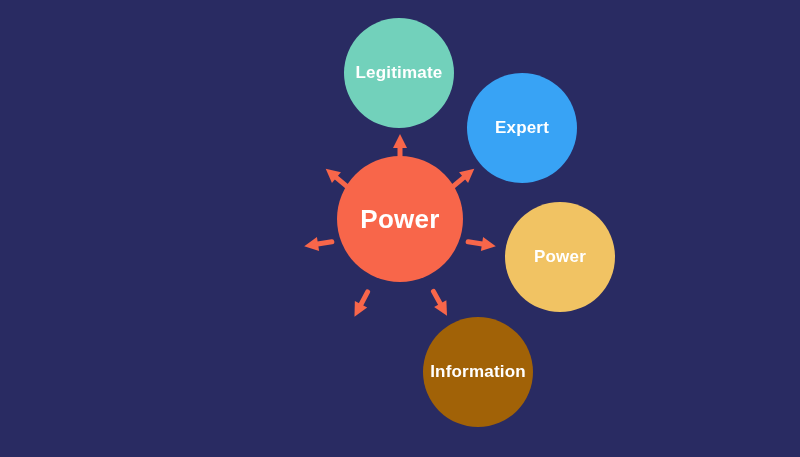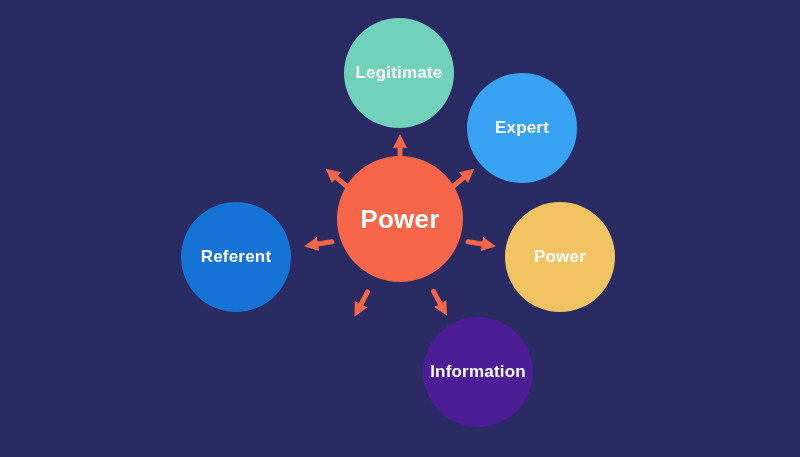--- a/index.html
+++ b/index.html
@@ -92,27 +92,24 @@
   </div>
 
   <div class="node satellite node-reward" style="background-color: rgb(56, 163, 245);">
     <span>Expert</span>
   </div>
 
   <div class="node satellite node-expert" style="background-color: rgb(241, 195, 99);">
     <span>Power</span>
   </div>
 
-  <div class="node satellite node-information" style="background-color: #4c1d95;">
+  <div class="node satellite node-information" style="background-color: #a16207;">
     <span>Information</span>
   </div>
 
 
-  <div class="node satellite node-referent" style="background-color: rgb(20, 115, 213);">
-    <span>Referent</span>
-  </div>
 
 
   <div class="node center-node node-power" style="background-color: rgb(248, 102, 74);">
     <span>Power</span>
   </div>
 
 </div>
 
 </body></html>

